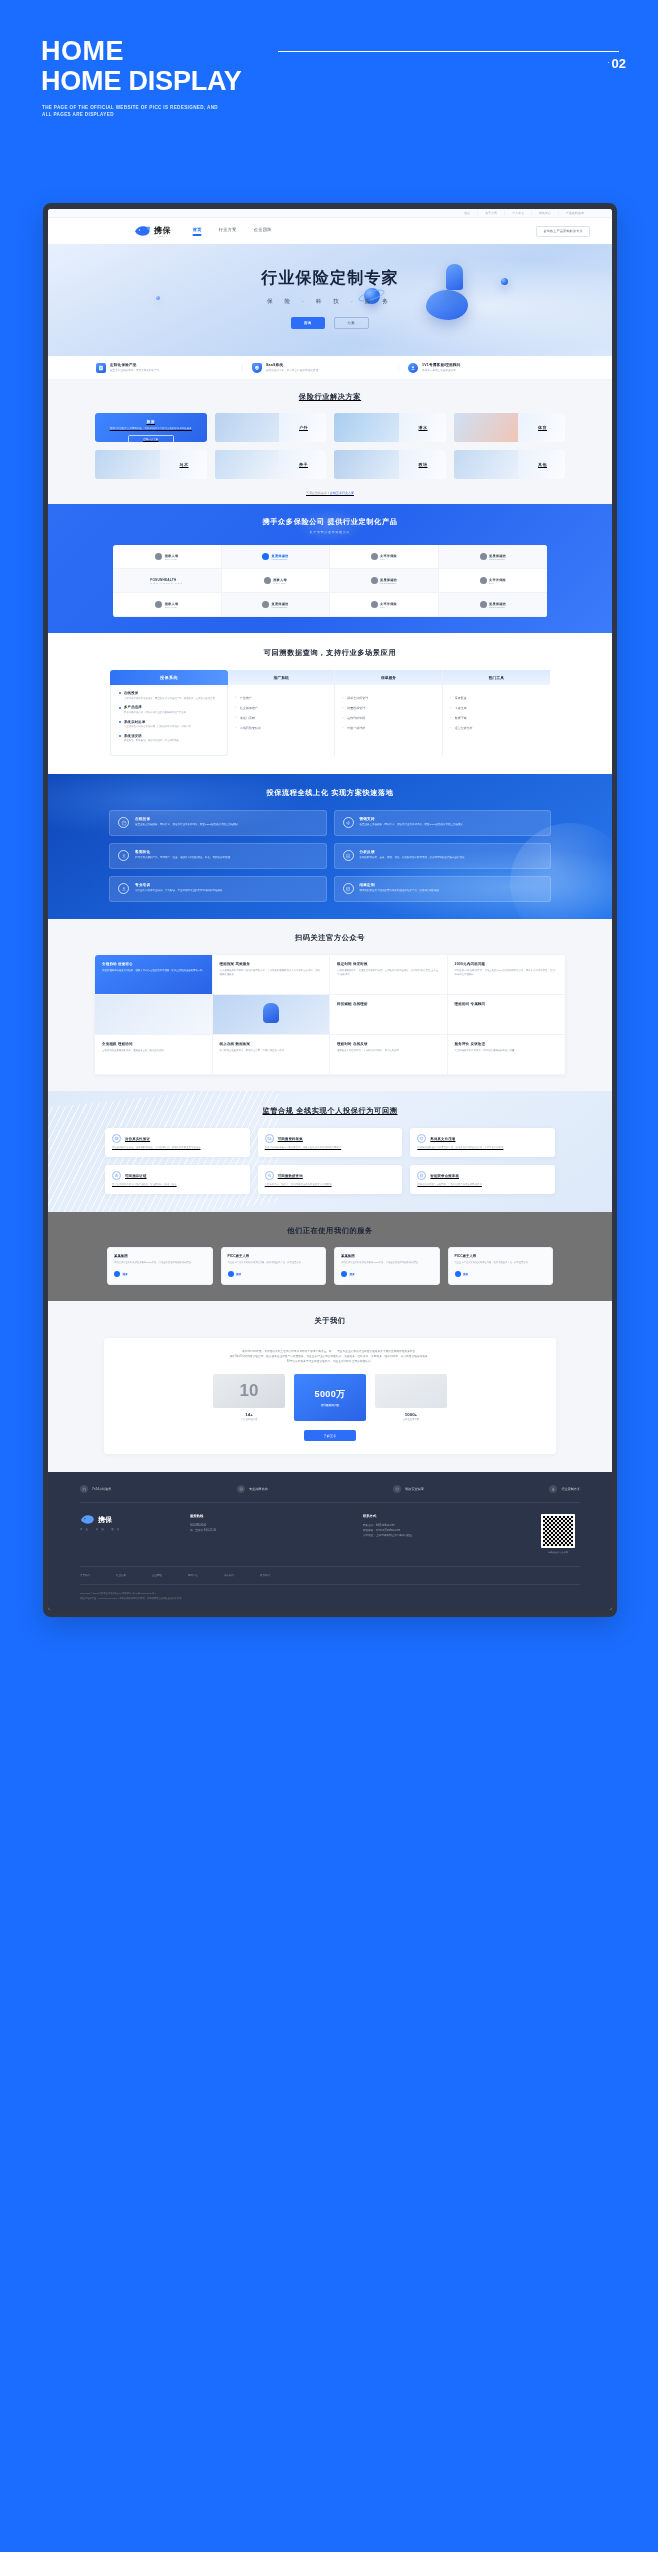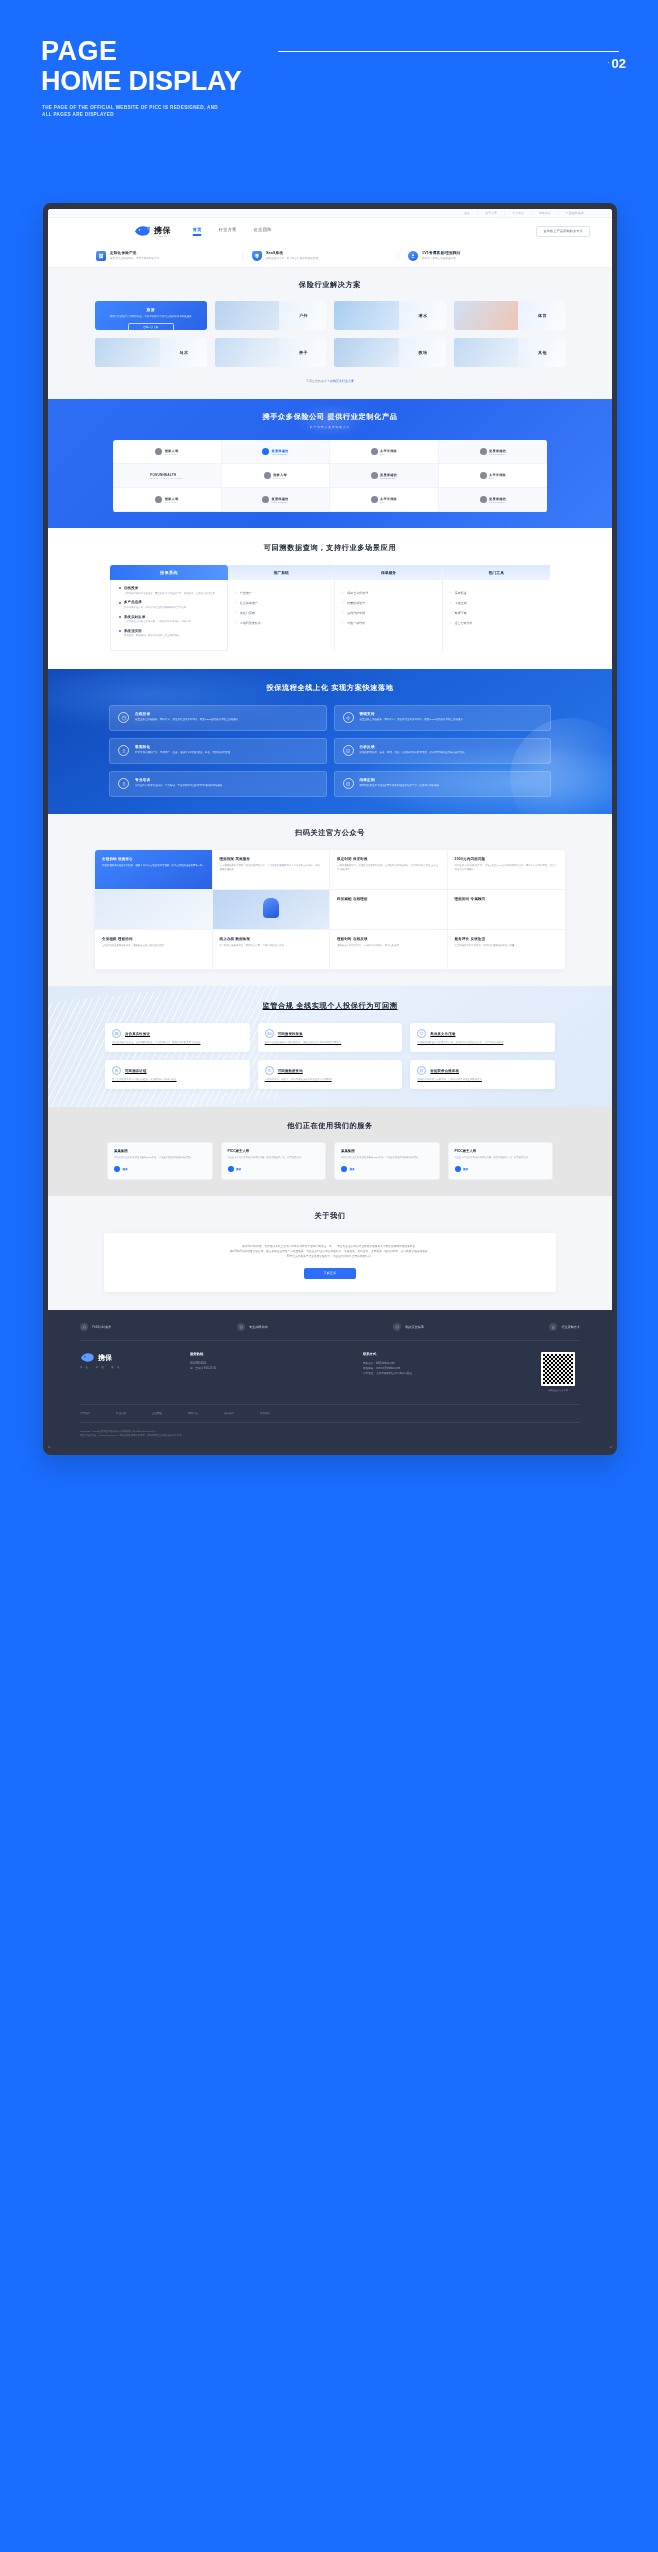--- a/index.html
+++ b/index.html
@@ -217,21 +217,21 @@
   .ftxt .t { font-size: 3.6px; color: #1d2636; font-weight: 700; letter-spacing: 0.2px;}
   .ftxt .d { font-size: 2.5px; color: #97a0b0; margin-top: 1.5px; letter-spacing: 0.1px;}
   .sec-title {
     text-align: center; font-size: 7.2px; font-weight: 700; color: #1b2434;
     letter-spacing: 0.6px;
   }
   .sec-title.white { color: #ffffff; }
   .sec-sub { text-align: center; font-size: 2.7px; color: #cfe0ff; margin-top: 3px; letter-spacing: 1px;}
 
   
-  .sol-wrap { background: #f4f6fa; padding: 12px 0 16px; }
+  .sol-wrap { background: #f4f6fa; padding: 12px 0 9px; text-decoration: underline; }
   .sol-grid {
     width: 470px; margin: 11px auto 0;
     display: grid; grid-template-columns: repeat(4, 1fr); gap: 8px;
   }
   .sol-card {
     height: 29px; border-radius: 3px; position: relative; overflow: hidden;
     background: linear-gradient(110deg, #cfe2fb 0%, #e8f1fd 45%, #fbfcfe 100%);
     display: flex; align-items: center; justify-content: flex-end;
     padding-right: 18px;
   }
@@ -406,21 +406,21 @@
   .comp-head { display: flex; align-items: center; gap: 4px; }
   .comp-ico {
     width: 9px; height: 9px; border-radius: 50%; border: 1px solid #9dbcf4;
     display: flex; align-items: center; justify-content: center; flex: none;
   }
   .comp-ico svg { width: 5px; height: 5px; }
   .comp-card .t { font-size: 3.4px; color: #1f2a3c; font-weight: 700; letter-spacing: .2px;}
   .comp-card .d { font-size: 2.4px; color: #98a1b1; line-height: 4px; margin-top: 3px; }
 
   
-  .clients { background: #e5e5e5; padding: 14px 8px 16px; }
+  .clients { background: #737373; padding: 14px 8px 16px; }
   .cli-grid {
     width: 446px; margin: 11px auto 0; display: grid; grid-template-columns: repeat(4,1fr); gap: 8px;
   }
   .cli-card {
     background: #fafbfd; border: 1px solid #eef1f6; border-radius: 3px;
     padding: 6px 6px 7px; text-align: left; min-height: 36px;
   }
   .cli-card .t { font-size: 3.4px; color: #1f2a3c; font-weight: 700; }
   .cli-card .d { font-size: 2.3px; color: #9aa3b2; line-height: 3.8px; margin-top: 3px; }
   .cli-logo { display:flex; align-items:center; gap:2.5px; margin-top: 6px; }
@@ -503,21 +503,21 @@
     line-height: 4.4px; border-top: 1px solid rgba(255,255,255,0.08);
   }
 </style>
 </head>
 <body>
 
 <div id="page">
 
   <div class="banner">
     <div class="banner-title">
-      <div>PAGE</div>
+      <div>HOME</div>
       <div class="l2">HOME DISPLAY</div>
     </div>
     <div class="banner-sub">
       <div>THE PAGE OF THE OFFICIAL WEBSITE OF PICC IS REDESIGNED, AND</div>
       <div>ALL PAGES ARE DISPLAYED</div>
     </div>
     <div class="banner-rule"></div>
     <div class="banner-num"><span class="dot">·</span><span>02</span></div>
   </div>
 
@@ -551,20 +551,38 @@
           </div>
         </div>
         <div class="nav-items">
           <div class="nav-item active">首页</div>
           <div class="nav-item">行业方案</div>
           <div class="nav-item">企业团险</div>
         </div>
         <div class="nav-cta">咨询线上产品定制解决方案</div>
       </div>
 
+      <div class="hero">
+        <div class="hero-deco">
+          <div class="ball" style="width:16px;height:16px;left:316px;top:44px;"></div>
+          <div class="ring" style="width:27px;height:9px;left:310px;top:47px;transform:rotate(-18deg);"></div>
+          <div class="blob" style="width:42px;height:30px;left:378px;top:46px;"></div>
+          <div class="blob" style="width:17px;height:26px;left:398px;top:20px;border-radius:8px 8px 3px 3px;"></div>
+          <div class="ball" style="width:7px;height:7px;left:453px;top:34px;"></div>
+          <div class="ball" style="width:4px;height:4px;left:108px;top:52px;opacity:.6;"></div>
+        </div>
+        <div class="hero-content">
+          <div class="hero-h1">行业保险定制专家</div>
+          <div class="hero-h2">保 险 · 科 技 · 服 务</div>
+          <div class="hero-btns">
+            <div class="btn-primary">咨询</div>
+            <div class="btn-ghost">方案</div>
+          </div>
+        </div>
+      </div>
 
       <div class="fstrip">
         <div class="fitem">
           <div class="ficon">
             <svg viewBox="0 0 16 16">
                 <rect x="3" y="2" width="10" height="12" rx="1" fill="#fff" opacity=".92"></rect>
                 <rect x="5" y="5" width="6" height="1" fill="#2c6ef8"></rect>
                 <rect x="5" y="8" width="4" height="1" fill="#2c6ef8"></rect>
               </svg>
           </div>
@@ -1013,20 +1031,42 @@
       </div>
 
       <div class="about">
         <div class="sec-title">关于我们</div>
         <div class="about-box">
           <div class="about-p">
             <div>携保беспеч保险，为保险以及线上售后公司等多种场景下提供了高质量、统一、专业为企业定制的行业风险管理服务及大家的互联网保险服务平台，</div>
             <div>携保SaaS系统风险管理咨询，通过提供企业保险产品配置服务，为企业从行业定制的风险防护、渠道服务、在线投保、多面服务、理赔协同等一站式风险管理落地服务，</div>
             <div>90年汇总及服务于行业风险管理能力，为企业用户精准全面的风险防护。</div>
           </div>
+          <div class="stats">
+            <div class="stat">
+              <div class="stat-img">10</div>
+              <div class="cap">
+                <div class="n">14+</div>
+                <div class="l">年行业经验沉淀</div>
+              </div>
+            </div>
+            <div class="stat mid">
+              <div class="stat-img">
+                <div class="big">5000万</div>
+                <div class="small">累计服务用户数</div>
+              </div>
+            </div>
+            <div class="stat r">
+              <div class="stat-img"></div>
+              <div class="cap">
+                <div class="n">1000+</div>
+                <div class="l">合作企业客户数</div>
+              </div>
+            </div>
+          </div>
           <div class="about-btn">了解更多</div>
         </div>
       </div>
 
       <div class="footer">
         <div class="foot-top">
           <div class="foot-chip">
             <span class="ic">
                 <svg viewBox="0 0 16 16">
                   <path d="M4 9 V7.5 A4 4 0 0 1 12 7.5 V9" fill="none" stroke="#cfd6e2" stroke-width="1.2"></path>

